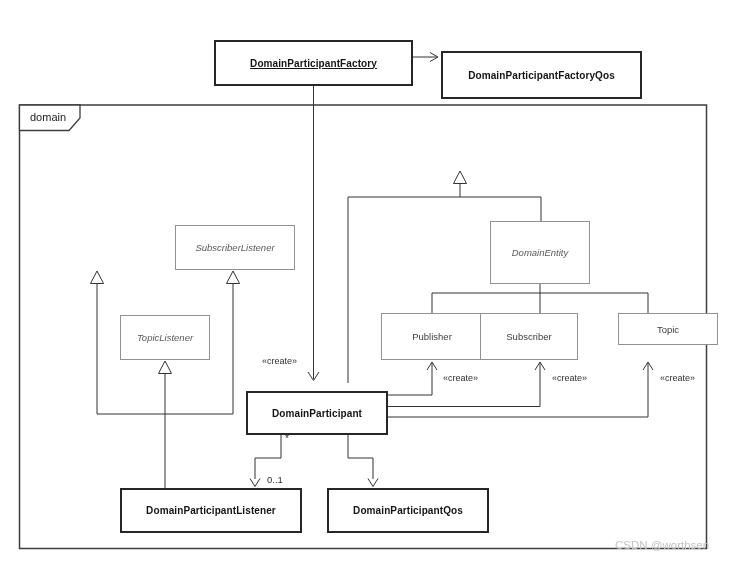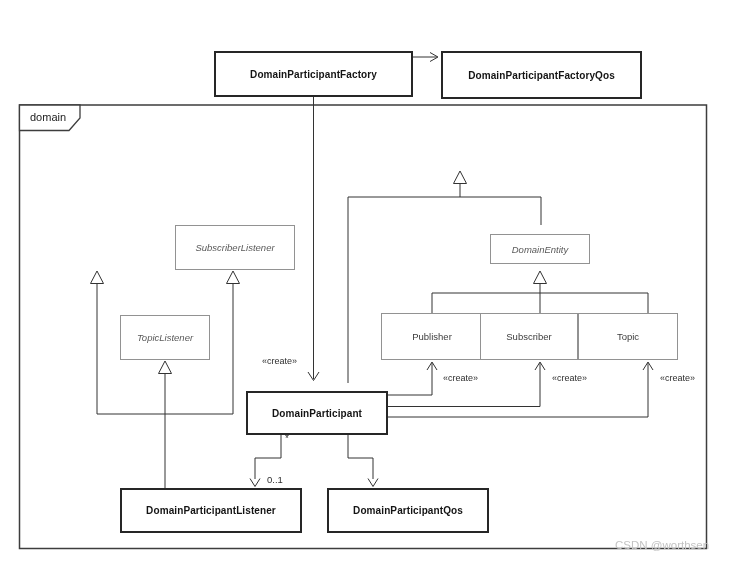--- a/index.html
+++ b/index.html
@@ -53,42 +53,42 @@
 
       <path d="M281,427 V458 H255 V479"></path>
       <polyline points="250,478.5 255,486.5 260,478.5"></polyline>
       <path d="M348,427 V458 H373 V479"></path>
       <polyline points="368,478.5 373,486.5 378,478.5"></polyline>
     </g>
   </svg>
 
   <span id="pkg-label">domain</span>
 
-  <div class="cls solid" style="left:214px;top:51px;width:199px;height:46px;">
+  <div class="cls solid" style="left:214px;top:40px;width:199px;height:46px;text-decoration:underline;">
     <span>DomainParticipantFactory</span>
   </div>
   <div class="cls solid" style="left:441px;top:31px;width:201px;height:48px;margin-top:20px;">
     <span>DomainParticipantFactoryQos</span>
   </div>
   <div class="cls abstract" style="left:175px;top:225px;width:120px;height:45px;">
     <span>SubscriberListener</span>
   </div>
-  <div class="cls abstract" style="left:490px;top:234px;width:100px;height:30px;">
+  <div class="cls abstract" style="left:490px;top:221px;width:100px;height:63px;">
     <span>DomainEntity</span>
   </div>
   <div class="cls abstract" style="left:120px;top:315px;width:90px;height:45px;align-items:center;">
     <span>TopicListener</span>
   </div>
   <div class="cls concrete" style="left:381px;top:313px;width:102px;height:47px;">
     <span>Publisher</span>
   </div>
   <div class="cls concrete" style="left:480px;top:313px;width:98px;height:47px;">
     <span>Subscriber</span>
   </div>
-  <div class="cls concrete" style="left:578px;top:313px;width:100px;height:47px;">
+  <div class="cls concrete" style="left:618px;top:313px;width:100px;height:32px;">
     <span>Topic</span>
   </div>
   <div class="cls solid" style="left:246px;top:391px;width:142px;height:44px;text-align:right;">
     <span>DomainParticipant</span>
   </div>
   <div class="cls solid" style="left:120px;top:488px;width:182px;height:45px;">
     <span>DomainParticipantListener</span>
   </div>
   <div class="cls solid" style="left:327px;top:488px;width:162px;height:45px;">
     <span>DomainParticipantQos</span>

